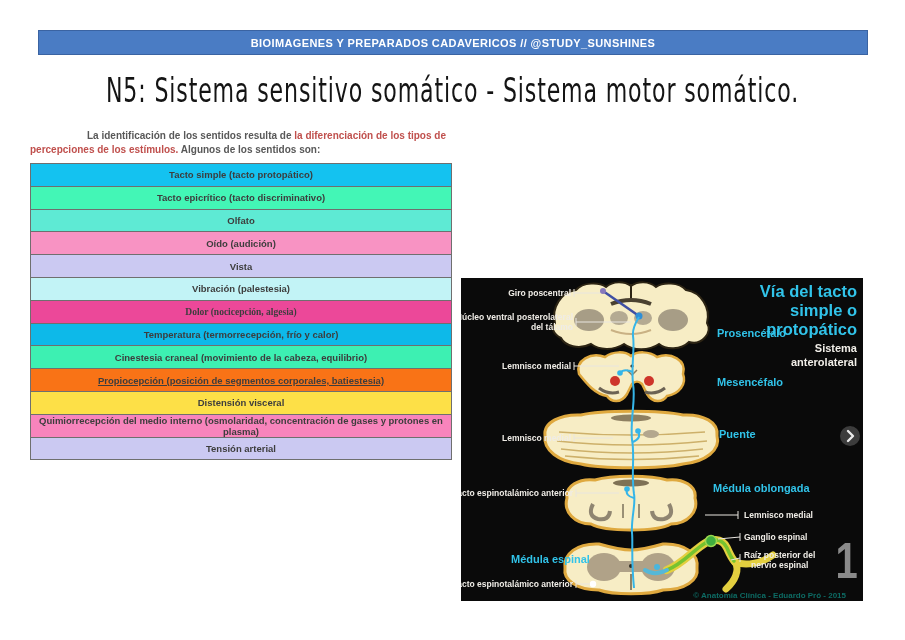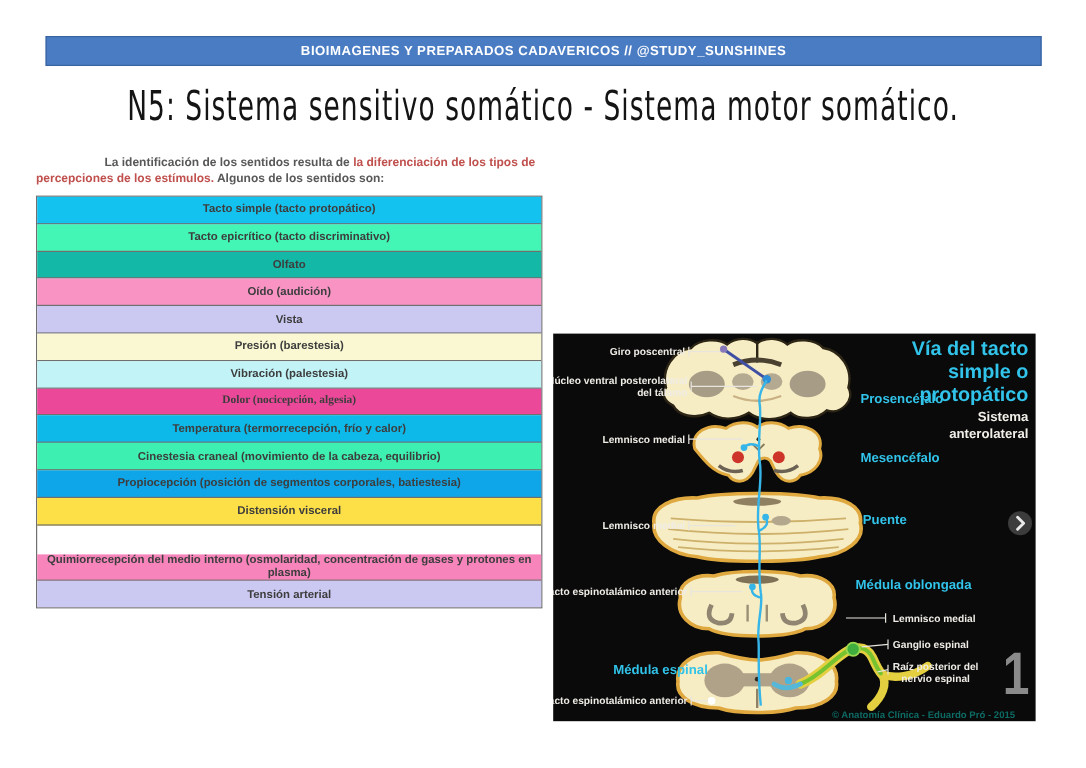--- a/index.html
+++ b/index.html
@@ -61,31 +61,30 @@
     <span>BIOIMAGENES Y PREPARADOS CADAVERICOS // @STUDY_SUNSHINES</span>
   </div>
 
   <div class="page-title">N5: Sistema sensitivo somático - Sistema motor somático.</div>
 
   <div class="intro"><span>La identificación de los sentidos resulta de </span><span class="hl">la diferenciación de los tipos de percepciones de los estímulos.</span><span> Algunos de los sentidos son:</span></div>
 
   <div class="senses-table">
       <div class="sense-row" style="background: rgb(20, 194, 240);">Tacto simple (tacto protopático)</div>
       <div class="sense-row" style="background: rgb(67, 246, 182);">Tacto epicrítico (tacto discriminativo)</div>
-      <div class="sense-row" style="background: #14b8a6;">Olfato</div>
+      <div class="sense-row" style="background: #5eead4;">Olfato</div>
       <div class="sense-row" style="background: rgb(248, 147, 195);">Oído (audición)</div>
       <div class="sense-row" style="background: rgb(203, 201, 242);">Vista</div>
-      <div class="sense-row" style="background: rgb(249, 248, 210);">Presión (barestesia)</div>
       <div class="sense-row" style="background: rgb(194, 243, 246);">Vibración (palestesia)</div>
       <div class="sense-row" style="background: #ec4899; font-family: Liberation Serif, serif;">Dolor (nocicepción, algesia)</div>
       <div class="sense-row" style="background: rgb(13, 185, 233);">Temperatura (termorrecepción, frío y calor)</div>
       <div class="sense-row" style="background: rgb(61, 240, 178);">Cinestesia craneal (movimiento de la cabeza, equilibrio)</div>
-      <div class="sense-row" style="background: #0ea5e9;">Propiocepción (posición de segmentos corporales, batiestesia)</div>
+      <div class="sense-row" style="background: #f97316; text-decoration: underline;">Propiocepción (posición de segmentos corporales, batiestesia)</div>
       <div class="sense-row" style="background: #fde047;">Distensión visceral</div>
-      <div class="sense-row" style="background: rgb(248, 132, 188); margin-top: 24px;">Quimiorrecepción del medio interno (osmolaridad, concentración de gases y protones en plasma)</div>
+      <div class="sense-row" style="background: rgb(248, 132, 188);">Quimiorrecepción del medio interno (osmolaridad, concentración de gases y protones en plasma)</div>
       <div class="sense-row" style="background: rgb(203, 201, 242);">Tensión arterial</div>
     </div>
 
   <div class="figure">
 
     <svg class="art" width="402" height="323" viewBox="0 0 402 323">
 
       <path d="M94 45 C90 30 100 14 115 12 C122 4 138 4 145 9 C152 3 163 3 170 8
                C177 3 188 3 195 9 C202 4 218 4 225 12 C240 14 250 30 246 45
                C252 55 240 68 228 64 C220 72 205 72 198 66 C188 73 172 73 163 66

